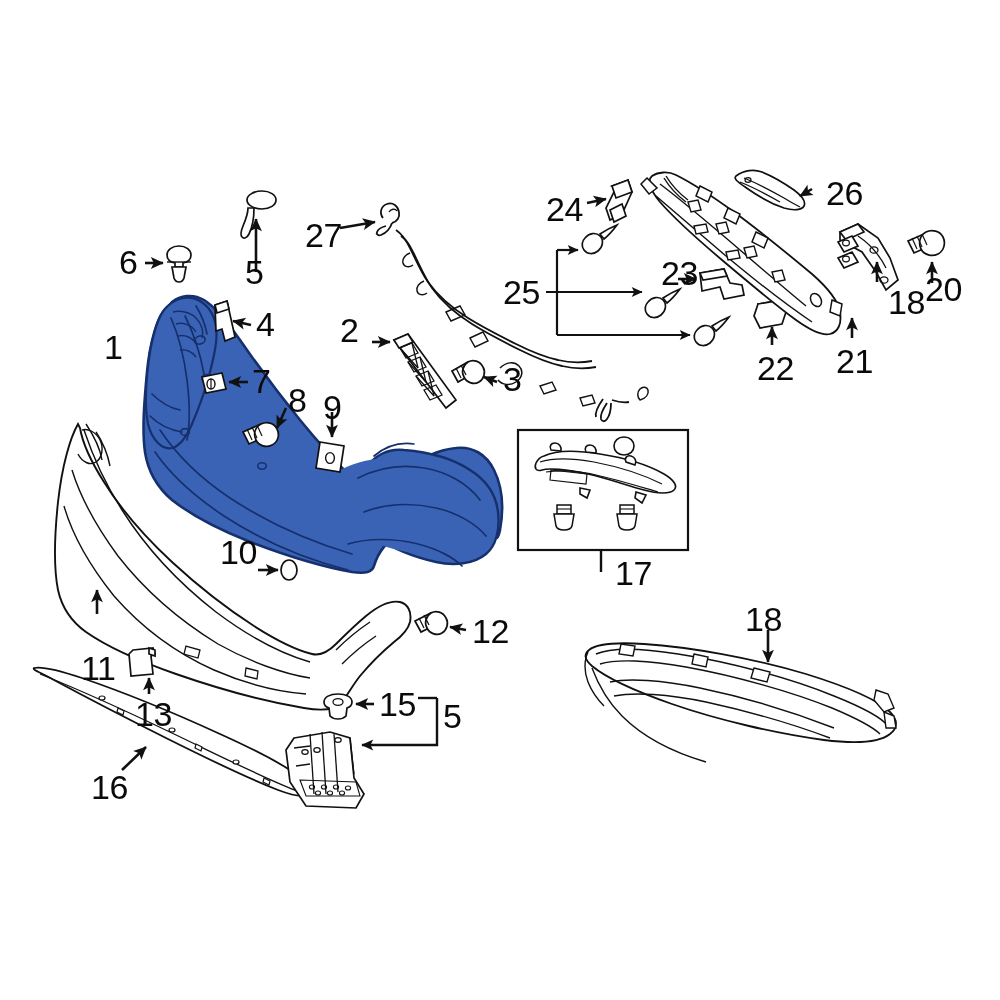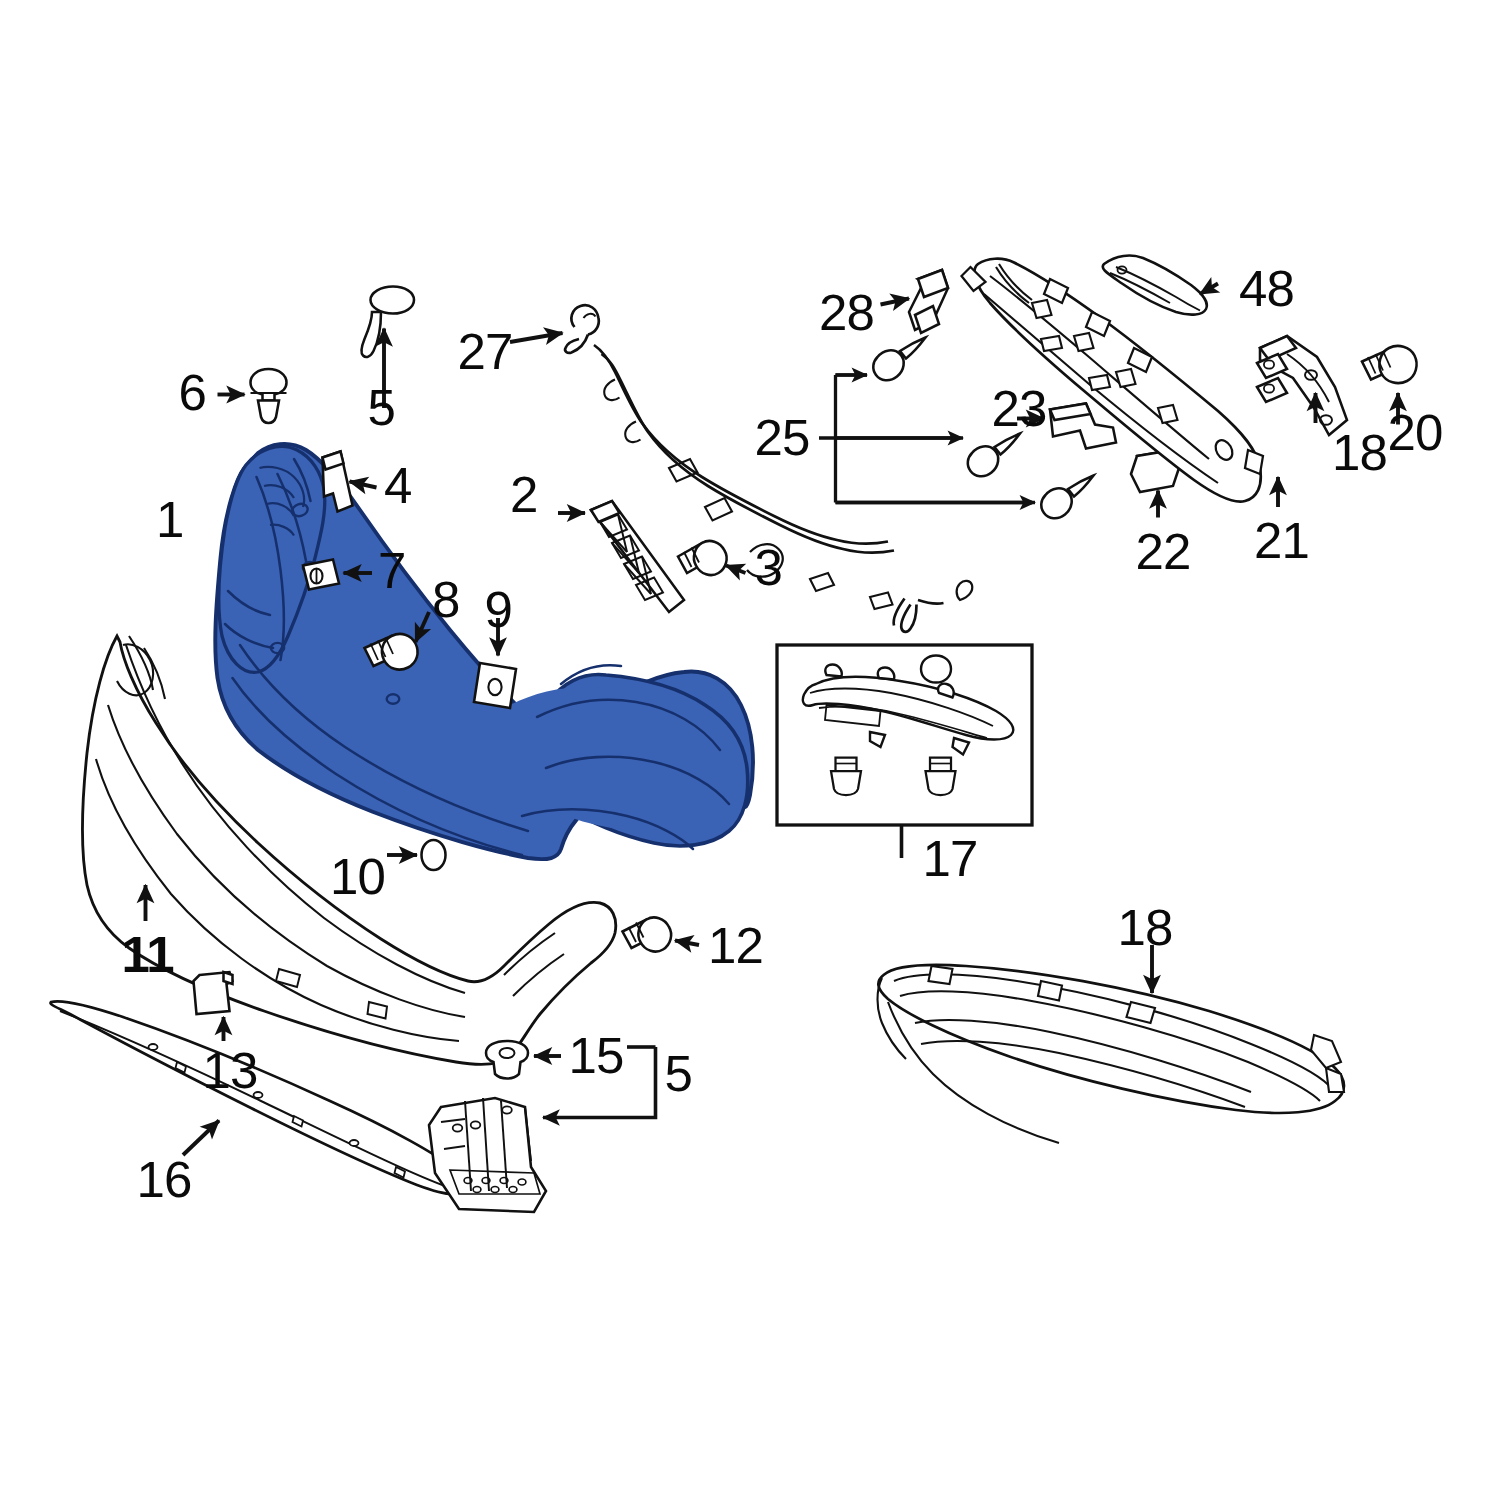--- a/index.html
+++ b/index.html
@@ -521,32 +521,32 @@
 
   <div class="callout" style="left:104px;top:330px;">1</div>
   <div class="callout" style="left:340px;top:313px;">2</div>
   <div class="callout" style="left:503px;top:362px;">3</div>
   <div class="callout" style="left:256px;top:307px;">4</div>
   <div class="callout" style="left:245px;top:255px;">5</div>
   <div class="callout" style="left:119px;top:245px;">6</div>
   <div class="callout" style="left:252px;top:364px;">7</div>
   <div class="callout" style="left:288px;top:383px;">8</div>
   <div class="callout" style="left:323px;top:390px;">9</div>
-  <div class="callout" style="left:220px;top:568px;">10</div>
-  <div class="callout" style="left:81px;top:620px;font-weight:bold;">11</div>
+  <div class="callout" style="left:220px;top:535px;">10</div>
+  <div class="callout" style="left:81px;top:651px;">11</div>
   <div class="callout" style="left:472px;top:614px;">12</div>
   <div class="callout" style="left:135px;top:697px;">13</div>
   <div class="callout" style="left:443px;top:699px;">5</div>
   <div class="callout" style="left:379px;top:687px;">15</div>
   <div class="callout" style="left:91px;top:770px;">16</div>
   <div class="callout" style="left:615px;top:556px;">17</div>
   <div class="callout" style="left:745px;top:602px;">18</div>
   <div class="callout" style="left:888px;top:285px;">18</div>
   <div class="callout" style="left:925px;top:272px;">20</div>
   <div class="callout" style="left:836px;top:344px;text-align:center;">21</div>
   <div class="callout" style="left:757px;top:351px;">22</div>
   <div class="callout" style="left:629px;top:256px;margin-left:32px;">23</div>
-  <div class="callout" style="left:546px;top:192px;">28</div>
+  <div class="callout" style="left:546px;top:192px;">24</div>
   <div class="callout" style="left:503px;top:275px;">25</div>
-  <div class="callout" style="left:826px;top:176px;">48</div>
+  <div class="callout" style="left:826px;top:176px;">26</div>
   <div class="callout" style="left:305px;top:218px;">27</div>
 
 </div>
 
 </body></html>

